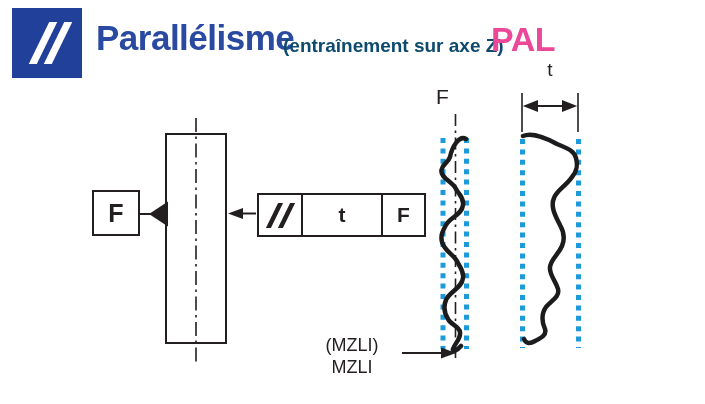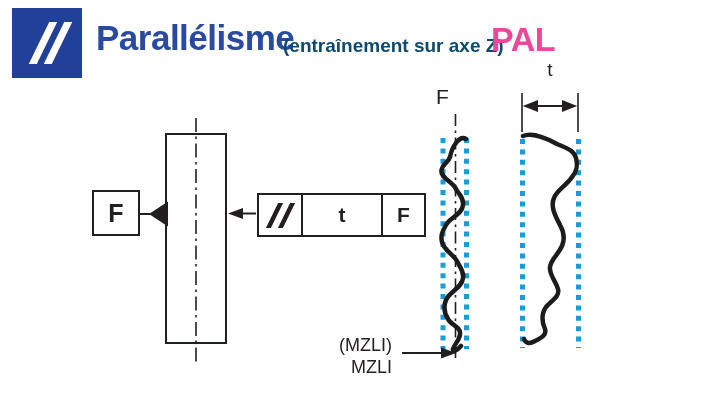--- a/index.html
+++ b/index.html
@@ -25,21 +25,21 @@
     position:absolute;left:257px;top:193px;width:169px;height:44px;box-sizing:border-box;
     border:2px solid #231f20;background:#fff;display:flex;
   }
   .fcf .cell{display:flex;align-items:center;justify-content:center;font-size:21px;font-weight:700;box-sizing:border-box;}
   .cell-sym{width:44px;border-right:2px solid #231f20;}
   .cell-tol{flex:1;border-right:2px solid #231f20;}
   .cell-dat{width:41px;}
   .fbar{display:inline-block;width:5px;height:25px;background:#231f20;transform:skewX(-26deg);margin:0 3.5px;}
   .flabel{position:absolute;left:436px;top:85px;font-size:21px;line-height:24px;}
   .tlabel{position:absolute;left:522px;top:59px;width:56px;text-align:center;font-size:19px;line-height:22px;}
-  .note{position:absolute;width:80px;text-align:right;font-size:18px;line-height:22px;}
+  .note{position:absolute;width:80px;text-align:center;font-size:18px;line-height:22px;}
   .mzli{left:312px;top:334px;}
   .lsli{left:312px;top:356px;}
 </style>
 </head>
 <body>
 
 <div class="stage">
 
   <div class="logo">
     <span class="lbar b1"></span>

